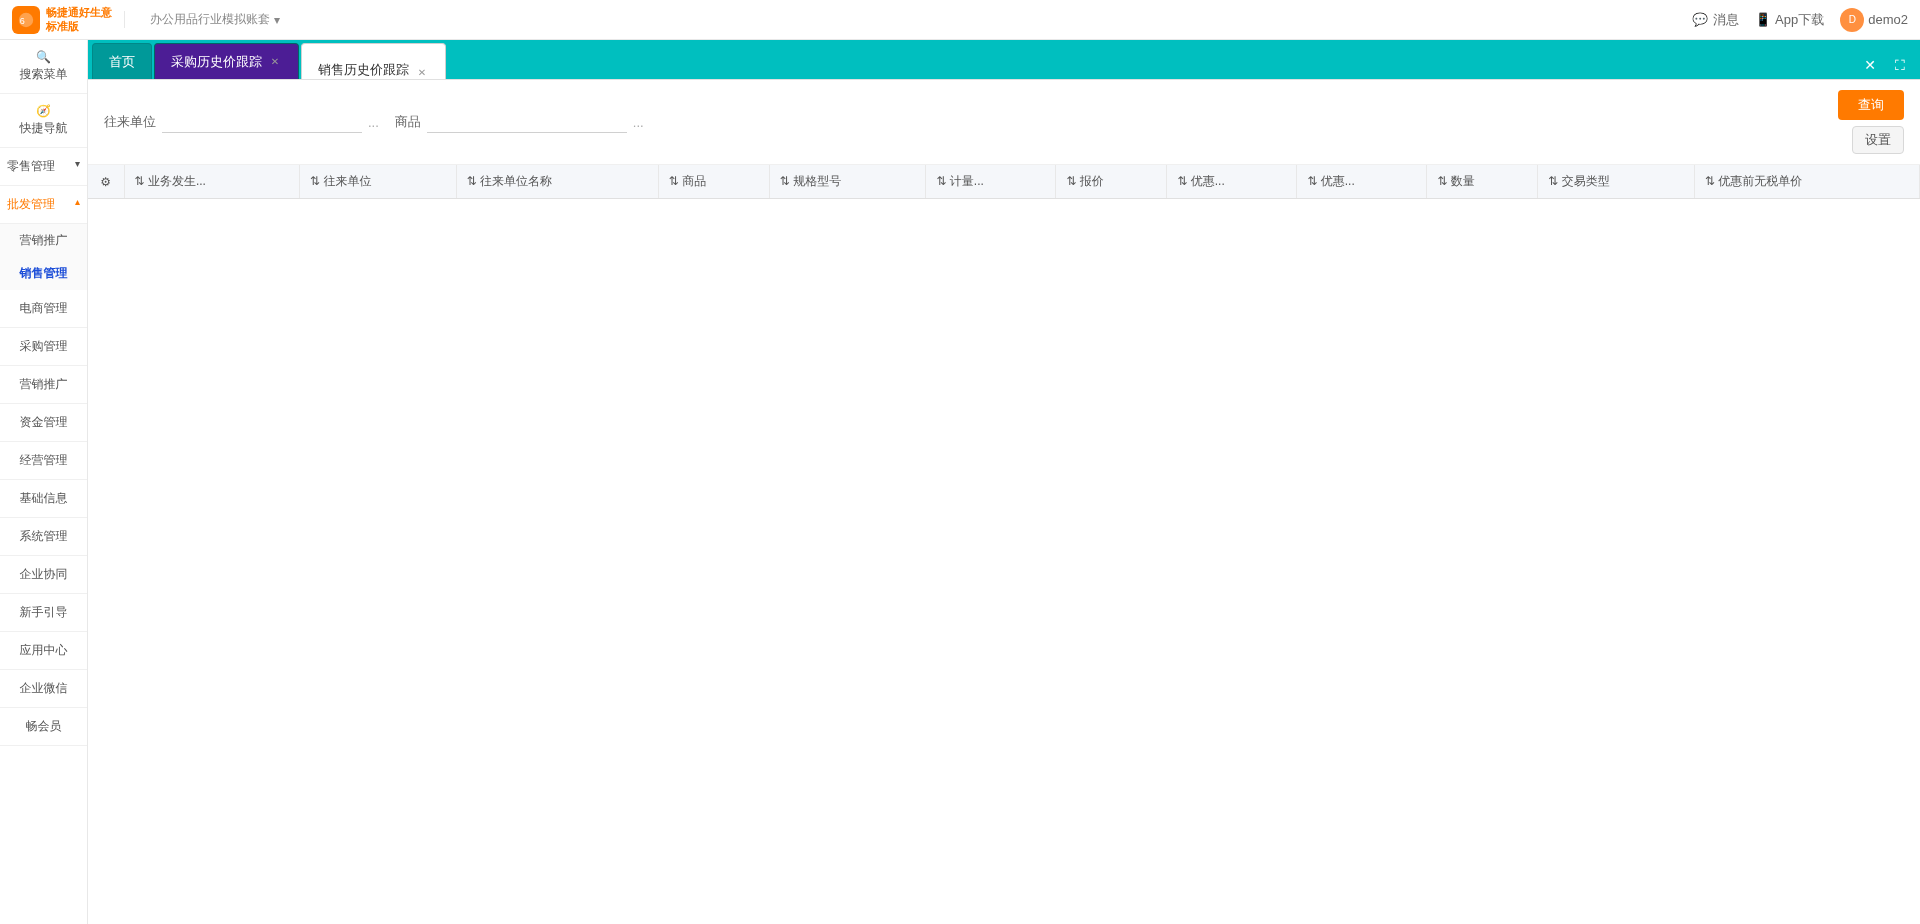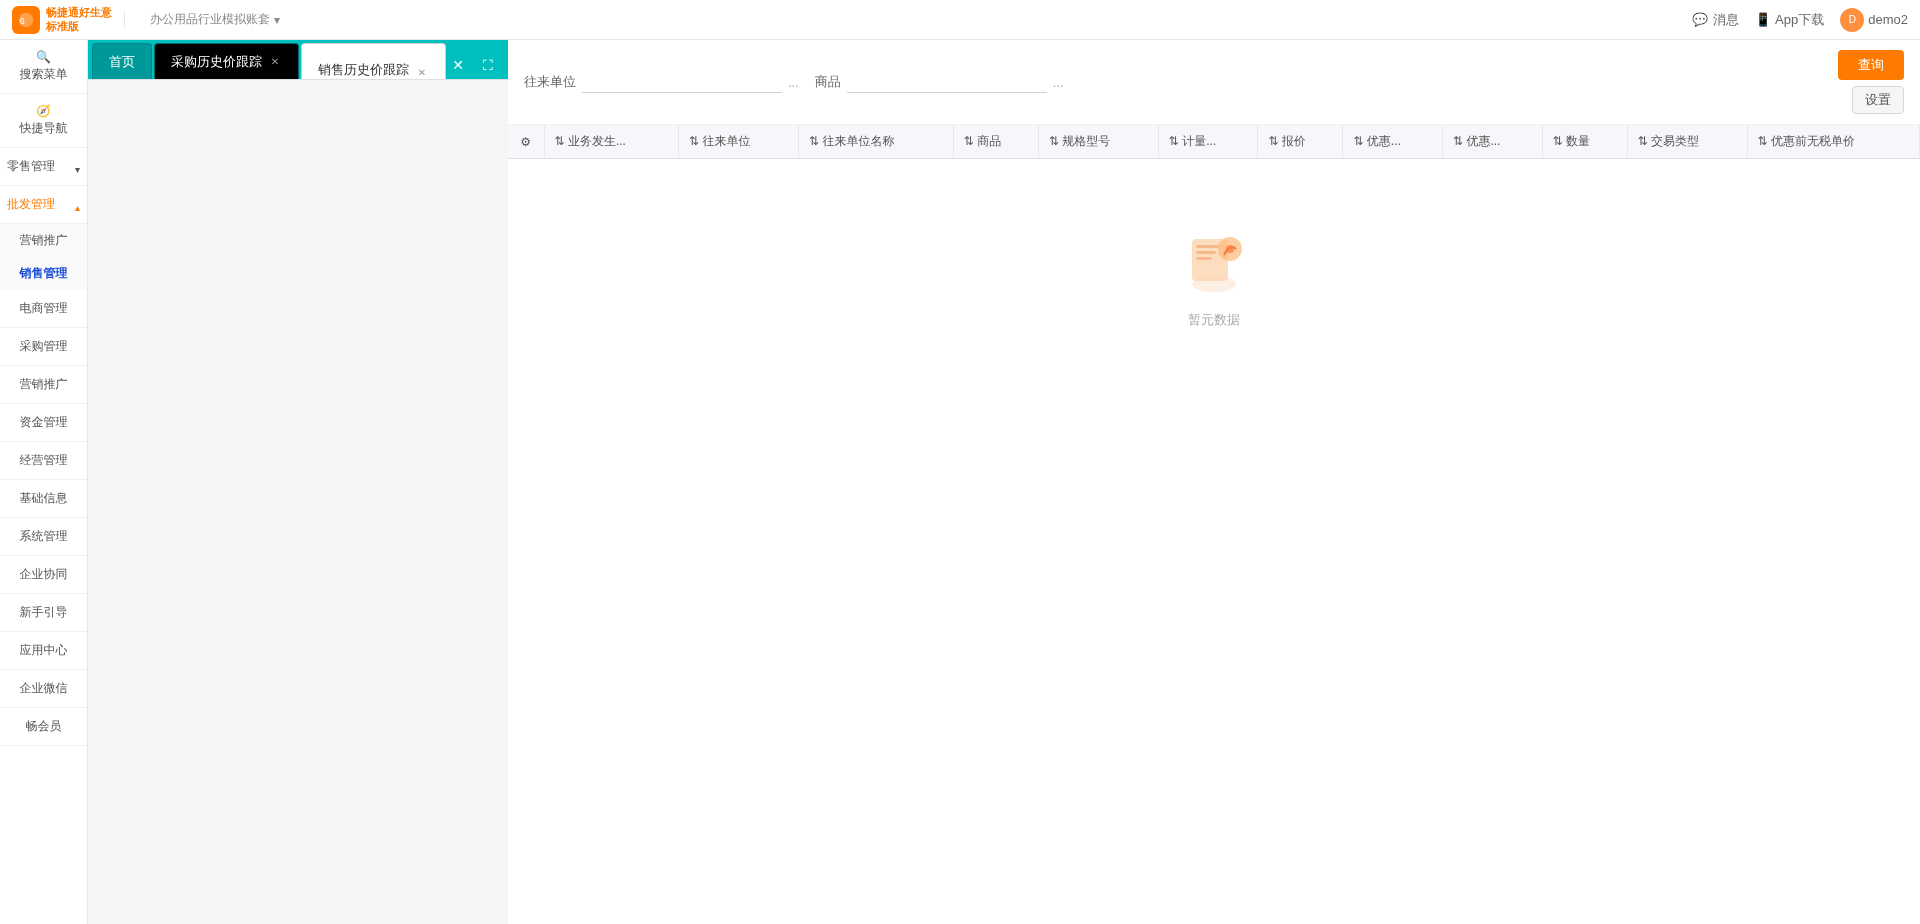--- a/index.html
+++ b/index.html
@@ -27,28 +27,28 @@
     .top-bar-right-item { display: flex; align-items: center; gap: 4px; cursor: pointer; }
     .avatar { width: 24px; height: 24px; border-radius: 50%; background: #ff9040; display: flex; align-items: center; justify-content: center; color: white; font-size: 10px; }
 
     
     .main-layout { display: flex; flex: 1; overflow: hidden; }
 
     
     .sidebar { width: 88px; background: #fff; border-right: 1px solid #e8e8e8; display: flex; flex-direction: column; overflow-y: auto; flex-shrink: 0; }
     .sidebar-item { padding: 10px 4px; text-align: center; cursor: pointer; color: #555; font-size: 12px; border-bottom: 1px solid #f0f0f0; display: flex; flex-direction: column; align-items: center; gap: 2px; }
     .sidebar-item-label { font-size: 12px; }
-    .sidebar-section { display: flex; align-items: flex-end; justify-content: center; gap: 20px; padding: 10px 4px; cursor: pointer; color: #555; font-size: 12px; border-bottom: 1px solid #f0f0f0; }
+    .sidebar-section { display: flex; align-items: flex-start; justify-content: center; gap: 20px; padding: 10px 4px; cursor: pointer; color: #555; font-size: 12px; border-bottom: 1px solid #f0f0f0; }
     .sidebar-section.expanded { color: #ff7a00; }
     .sidebar-sub { background: #fafafa; }
     .sidebar-sub-item { padding: 8px 8px; text-align: center; cursor: pointer; color: #555; font-size: 12px; }
     .chevron { font-size: 10px; }
 
     
-    .content-area { flex: 1; display: flex; flex-direction: row; overflow: hidden; }
+    .content-area { flex: 1; display: flex; flex-direction: column; overflow: hidden; }
 
     
     .tab-bar { height: 40px; background: #f5f5f5; border-bottom: 1px solid #e0e0e0; display: flex; align-items: flex-end; padding: 0 0; flex-shrink: 0; }
     .tab { height: 36px; padding: 0 16px; display: flex; align-items: center; gap: 6px; cursor: pointer; font-size: 13px; color: #666; background: #e8e8e8; border: 1px solid #d8d8d8; border-bottom: none; border-radius: 4px 4px 0 0; margin-left: 2px; }
     .tab.home { background: #fff; color: #333; border-color: #d0d0d0; }
     .tab.active { background: #fff; color: #333; border-color: #d0d0d0; }
     .tab-close { width: 14px; height: 14px; border-radius: 50%; display: flex; align-items: center; justify-content: center; font-size: 10px; color: #999; }
     .tab-bar-actions { margin-left: auto; display: flex; align-items: center; gap: 6px; padding-right: 8px; padding-bottom: 2px; }
     .tab-bar-btn { width: 24px; height: 24px; border: none; background: none; cursor: pointer; color: #888; font-size: 14px; display: flex; align-items: center; justify-content: center; }
 
@@ -192,21 +192,21 @@
       <span class="sidebar-item-label">畅会员</span>
     </div>
   </div>
 
   <div class="content-area">
 
     <div class="tab-bar" style="background:#00bfbf;">
       <div class="tab home" style="background:#009999; color:white; border-color:#008888; margin-left:4px;">
         <span>首页</span>
       </div>
-      <div class="tab" style="background:#000000; color:white; border-color:#006666; margin-left:2px;">
+      <div class="tab" style="background:#4c1d95; color:white; border-color:#006666; margin-left:2px;">
         <span>采购历史价跟踪</span>
         <span class="tab-close">✕</span>
       </div>
       <div class="tab active" style="background:#fff; color:#333; border-color:#d0d0d0; margin-left:2px;align-items:flex-end;">
         <span>销售历史价跟踪</span>
         <span class="tab-close">✕</span>
       </div>
       <div class="tab-bar-actions">
         <button class="tab-bar-btn" style="color:white;">✕</button>
         <button class="tab-bar-btn" style="color:white;">⛶</button>
@@ -290,31 +290,16 @@
               <th>
                 <span>⇅</span>
                 <span>优惠前无税单价</span>
               </th>
             </tr>
           </thead>
           <tbody>
           </tbody>
         </table>
 
-        <div class="empty-state">
-          <div class="empty-icon">
-            <svg viewBox="0 0 80 80" xmlns="http://www.w3.org/2000/svg">
-              <ellipse cx="40" cy="65" rx="22" ry="8" fill="#fce0c8" opacity="0.5"></ellipse>
-              <rect x="18" y="20" width="36" height="42" rx="4" fill="#fcd5b0" opacity="0.8"></rect>
-              <rect x="22" y="26" width="24" height="3" rx="1.5" fill="#f5a06a" opacity="0.6"></rect>
-              <rect x="22" y="32" width="20" height="3" rx="1.5" fill="#f5a06a" opacity="0.6"></rect>
-              <rect x="22" y="38" width="16" height="3" rx="1.5" fill="#f5a06a" opacity="0.6"></rect>
-              <circle cx="56" cy="30" r="12" fill="#ffb87a" opacity="0.7"></circle>
-              <path d="M50 36 Q56 24 62 30" stroke="#e08040" stroke-width="2" fill="none"></path>
-              <circle cx="56" cy="30" r="4" fill="#ff8040" opacity="0.8"></circle>
-            </svg>
-          </div>
-          <div class="empty-text">暂元数据</div>
-        </div>
       </div>
     </div>
   </div>
 </div>
 
 </body></html>

